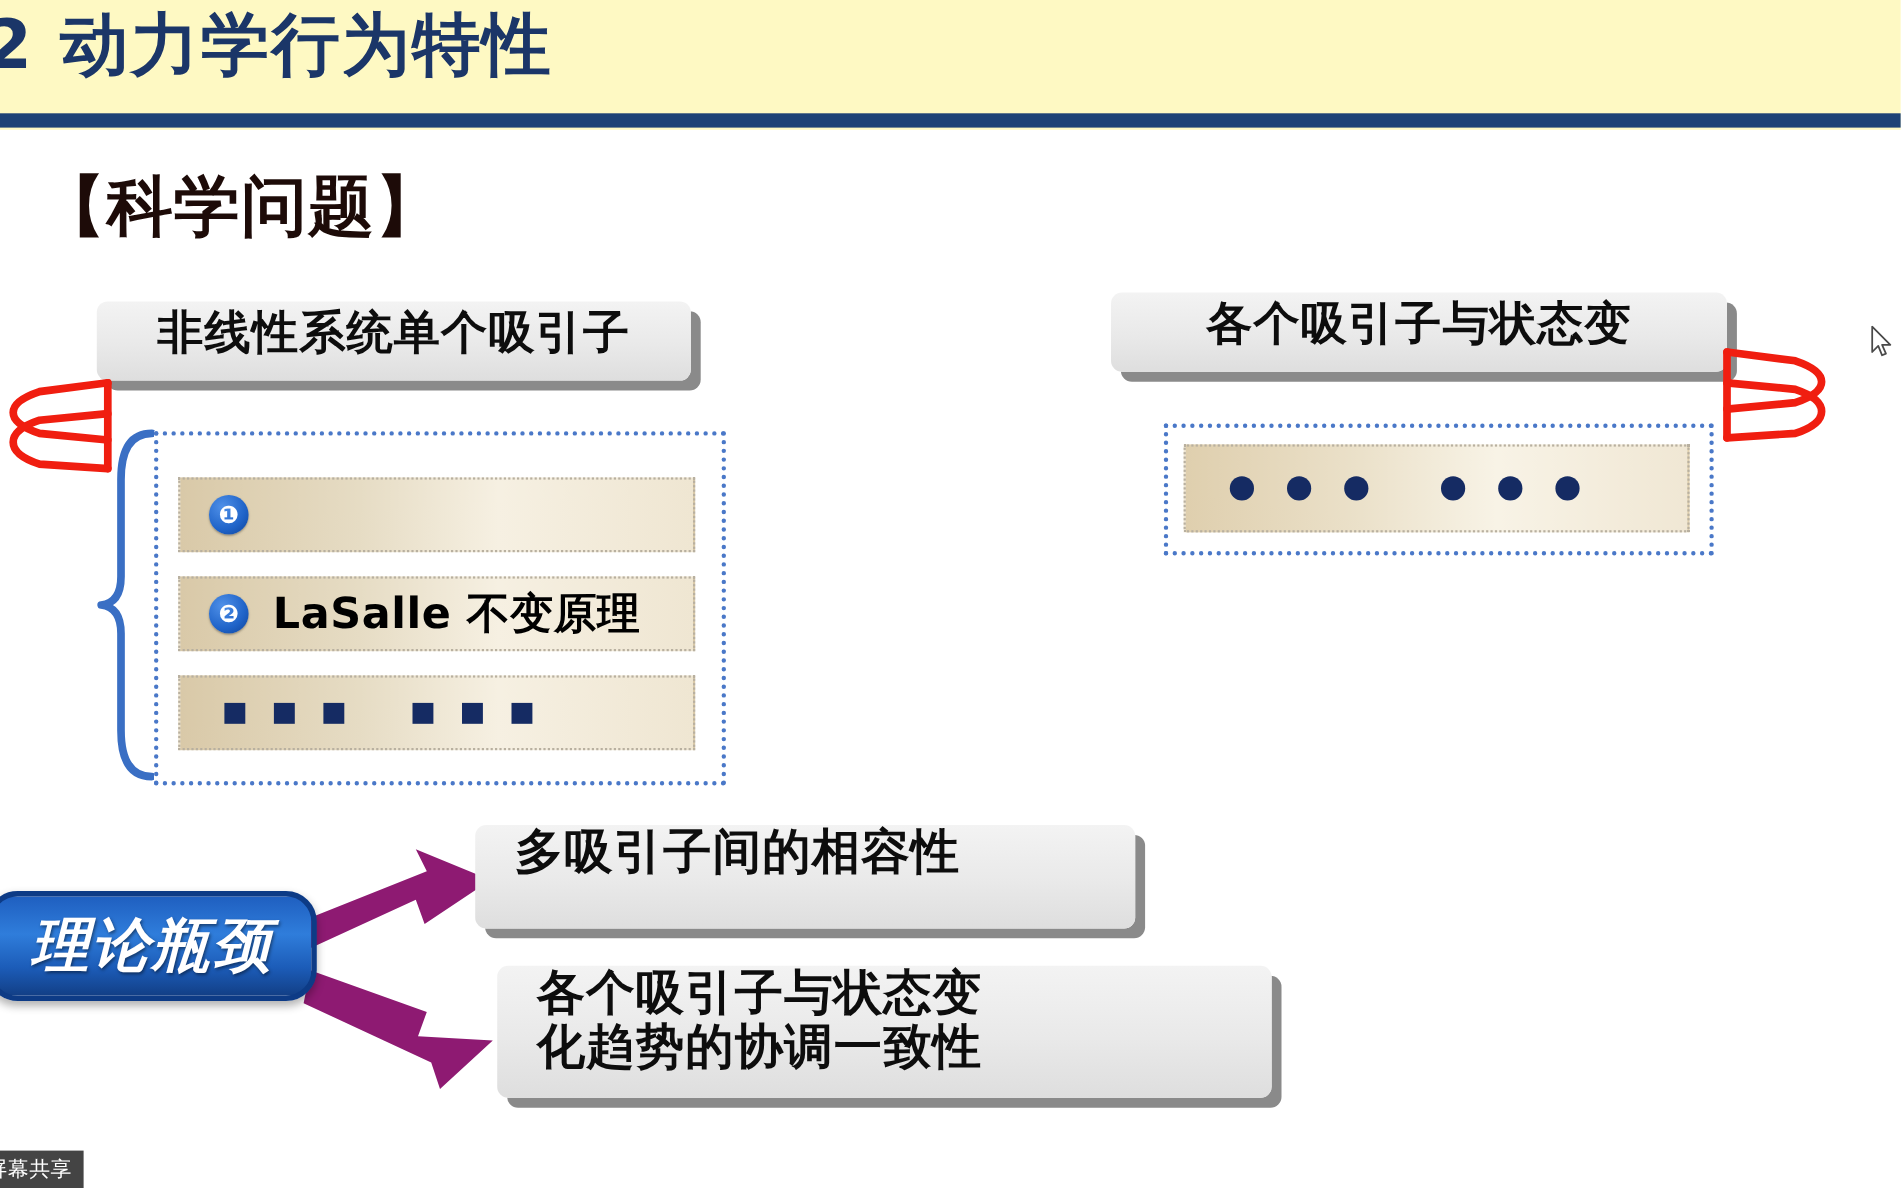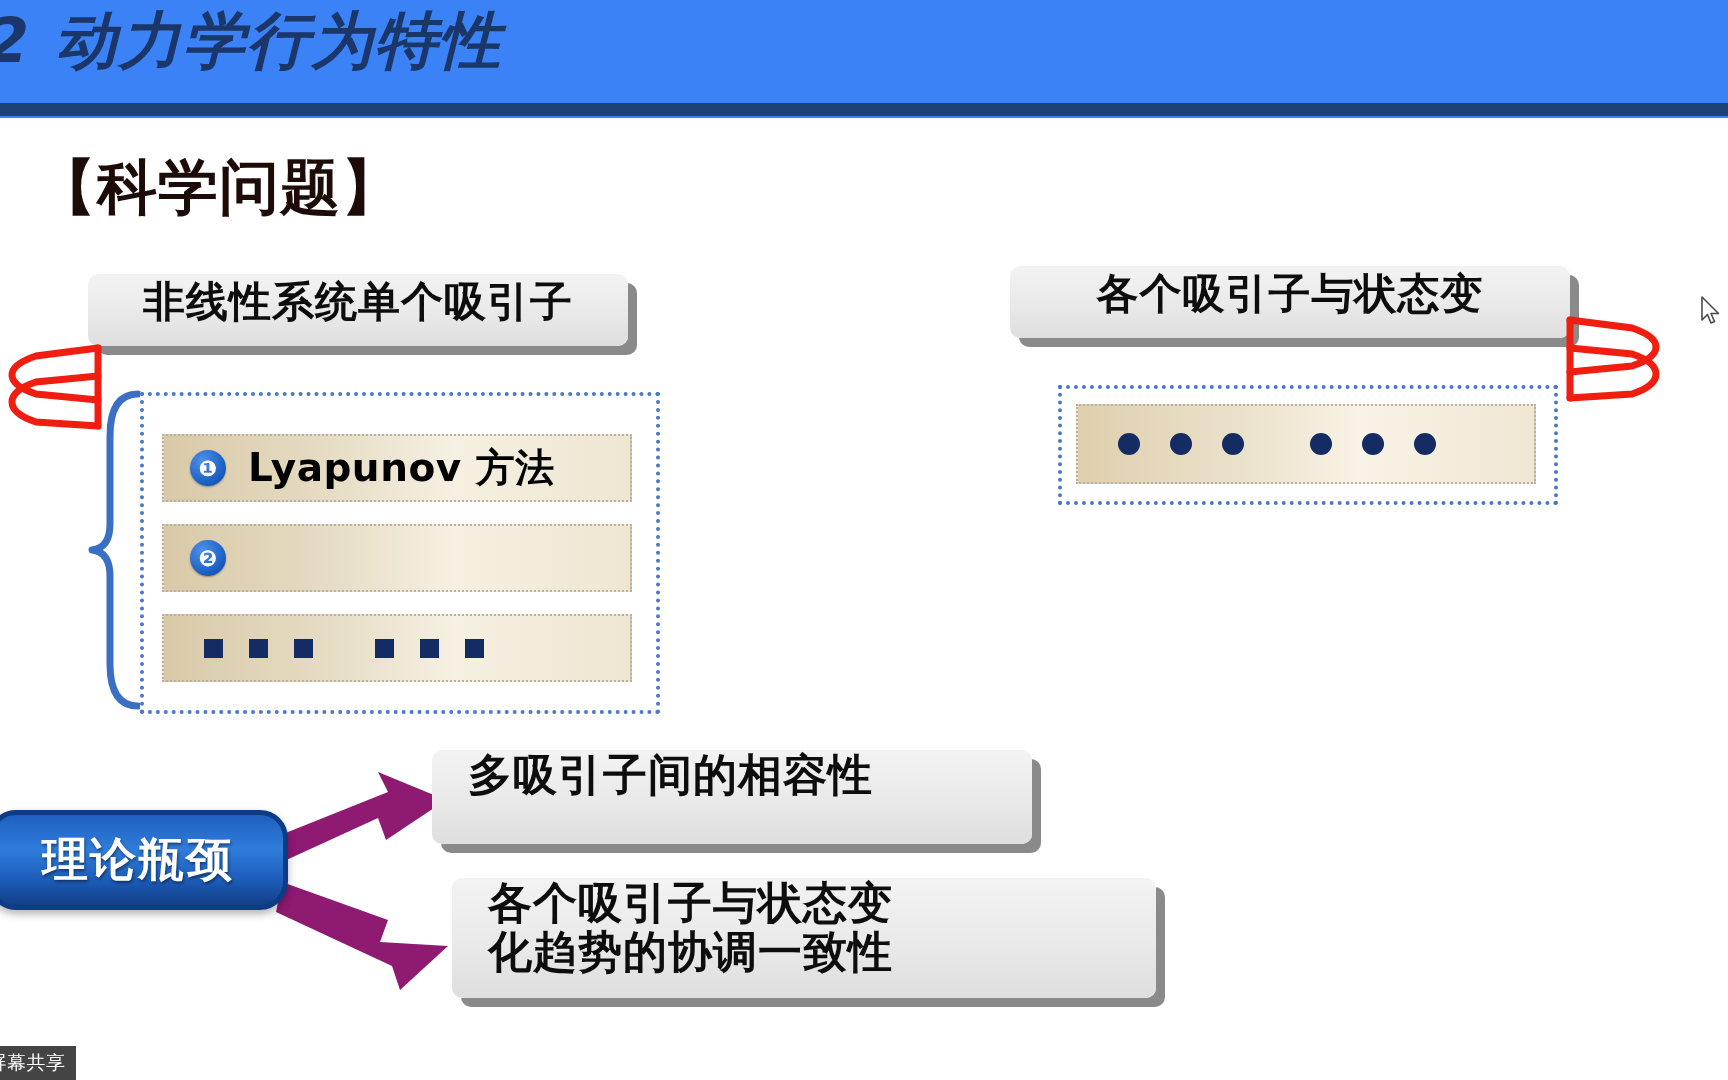--- a/index.html
+++ b/index.html
@@ -8,22 +8,21 @@
   }
   body {
     width: 1728px; height: 1080px;
     position: relative; overflow: hidden;
     font-family: "DejaVu Sans", "Liberation Sans", sans-serif;
   }
 
   
   #slide-header {
     position: absolute; left: 0; top: 0; width: 1728px; height: 118px;
-    background: #3b82f6;
-    font-style: italic;
+    background: #fef9c3;
   }
   #slide-title {
     position: absolute; left: -14px; top: 8px;
     font-size: 62px; font-weight: bold;
     color: #1b3668;
     letter-spacing: 2px;
     white-space: nowrap;
     line-height: 1.05;
   }
   #title-rule {
@@ -130,23 +129,24 @@
   #bottleneck {
     position: absolute; left: -12px; top: 810px; width: 300px; height: 100px;
     border-radius: 28px;
     background: linear-gradient(180deg, #1f5fc0 0%, #2f7ddb 38%, #1c5cb8 72%, #123f86 100%);
     border: 5px solid #0d3b86;
     box-sizing: border-box;
     display: flex; align-items: center; justify-content: center;
     box-shadow: 0 4px 8px rgba(0,0,0,.3);
   }
   #bottleneck .pill-text {
-    font-size: 46px; font-weight: bold; color: #ffffff;
+    font-size: 53px; font-weight: bold; color: #ffffff;
     letter-spacing: 2px; white-space: nowrap;
     text-shadow: 1px 2px 3px rgba(0,0,0,.45);
+    font-style: italic;
   }
 
   
   #banner-compat {
     left: 432px; top: 750px; width: 600px; height: 94px;
   }
   #banner-coord {
     left: 452px; top: 878px; width: 704px; height: 120px;
   }
   #banner-compat .banner-text,
@@ -194,25 +194,25 @@
 <div id="brace-left">
   <svg width="56" height="320" viewBox="0 0 56 320" xmlns="http://www.w3.org/2000/svg">
     <path d="M50 4 Q22 4 22 46 L22 134 Q22 158 4 160 Q22 162 22 186 L22 274 Q22 316 50 316" fill="none" stroke="#3a6fc4" stroke-width="7" stroke-linecap="round" stroke-linejoin="round"></path>
   </svg>
 </div>
 
 <div class="dotted-box" id="dotted-left"></div>
 
 <div class="tan-row" id="row-lyapunov">
   <span class="row-num">❶</span>
-  <span class="row-label">Lyapunov 方法</span>
 </div>
 
 <div class="tan-row" id="row-lasalle">
   <span class="row-num">❷</span>
+  <span class="row-label">LaSalle 不变原理</span>
 </div>
 
 <div class="tan-row" id="row-ellipsis">
   <div class="bullet-strip">
     <span class="bullet-sq"></span>
     <span class="bullet-sq"></span>
     <span class="bullet-sq gap"></span>
     <span class="bullet-sq"></span>
     <span class="bullet-sq"></span>
     <span class="bullet-sq"></span>

